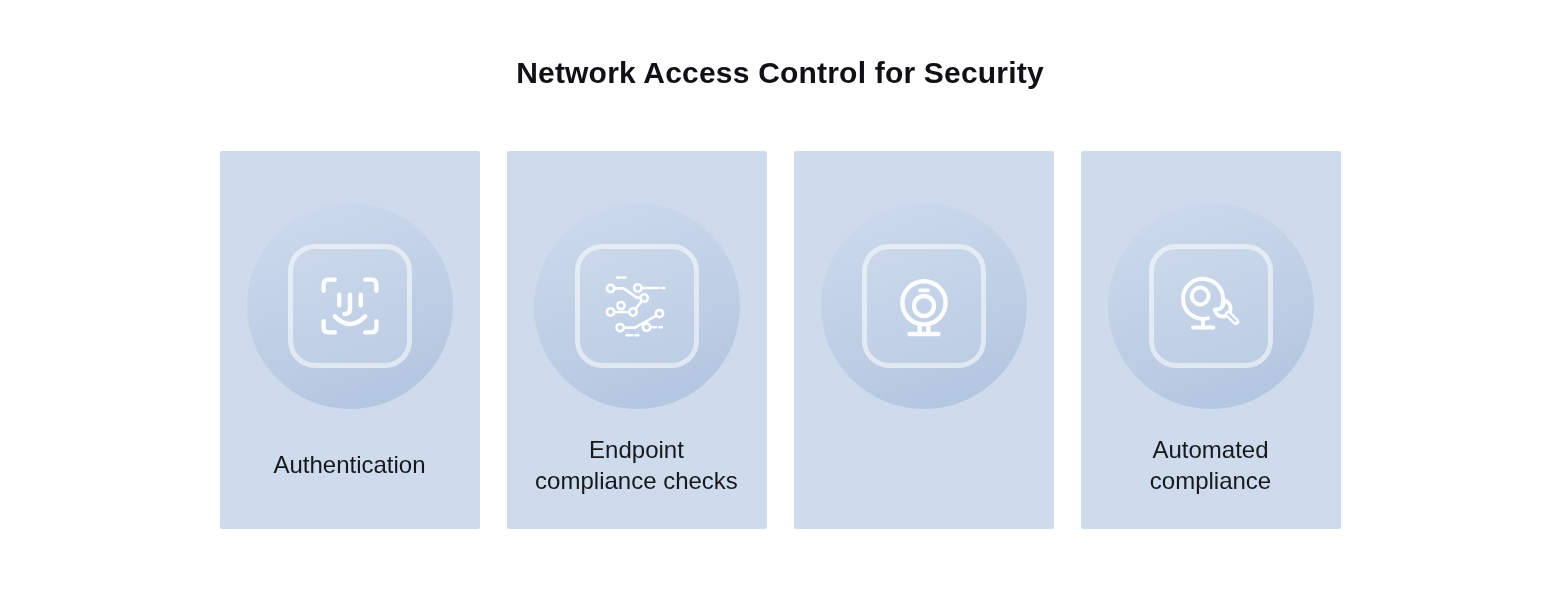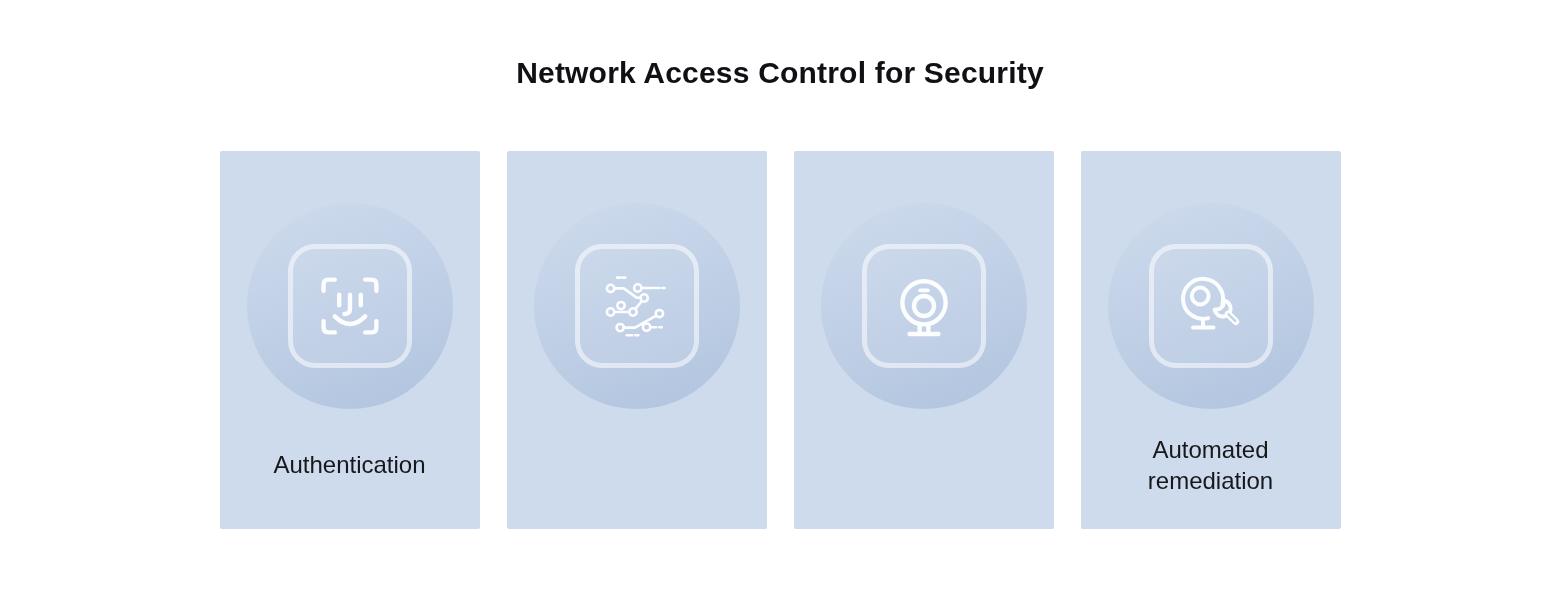--- a/index.html
+++ b/index.html
@@ -74,20 +74,24 @@
               <circle cx="76" cy="55.5" r="4.6"></circle>
               <circle cx="27" cy="73" r="4.6"></circle>
               <path d="M31.6 73H45.5L72 58"></path>
               <circle cx="60" cy="72.5" r="4.6"></circle>
               <path d="M66.5 72.5h5.5M75.8 72.5h3"></path>
               <path d="M35 82.5h7M45.8 82.5h4"></path>
             </g>
           </svg>
         </div>
       </div>
+      <div class="label-wrap">
+        <div class="card-label">Endpoint
+compliance checks</div>
+      </div>
     </article>
 
 
     <article class="card">
       <div class="halo">
         <div class="chip">
           <svg width="80" height="80" viewBox="0 0 100 100">
             <g fill="none" stroke="#fcfdff" stroke-width="5.5" stroke-linecap="round" stroke-linejoin="round">
               <circle cx="50" cy="46" r="27"></circle>
               <circle cx="50" cy="50" r="12.5"></circle>
@@ -112,18 +116,18 @@
               <path d="M66.2 43.2A10 10 0 1 1 54.7 54.7"></path>
               <path d="M66.2 43.2L65.1 49.6L61.1 53.6L54.7 54.7"></path>
               <path d="M71.5 60L81 69.5" stroke-width="8.5"></path>
               <path d="M71.8 60.3L80.2 68.7" stroke="#c4d2e7" stroke-width="3"></path>
             </g>
           </svg>
         </div>
       </div>
       <div class="label-wrap">
         <div class="card-label">Automated
-remediation</div>
+compliance</div>
       </div>
     </article>
 
   </div>
 </div>
 
 </body></html>

